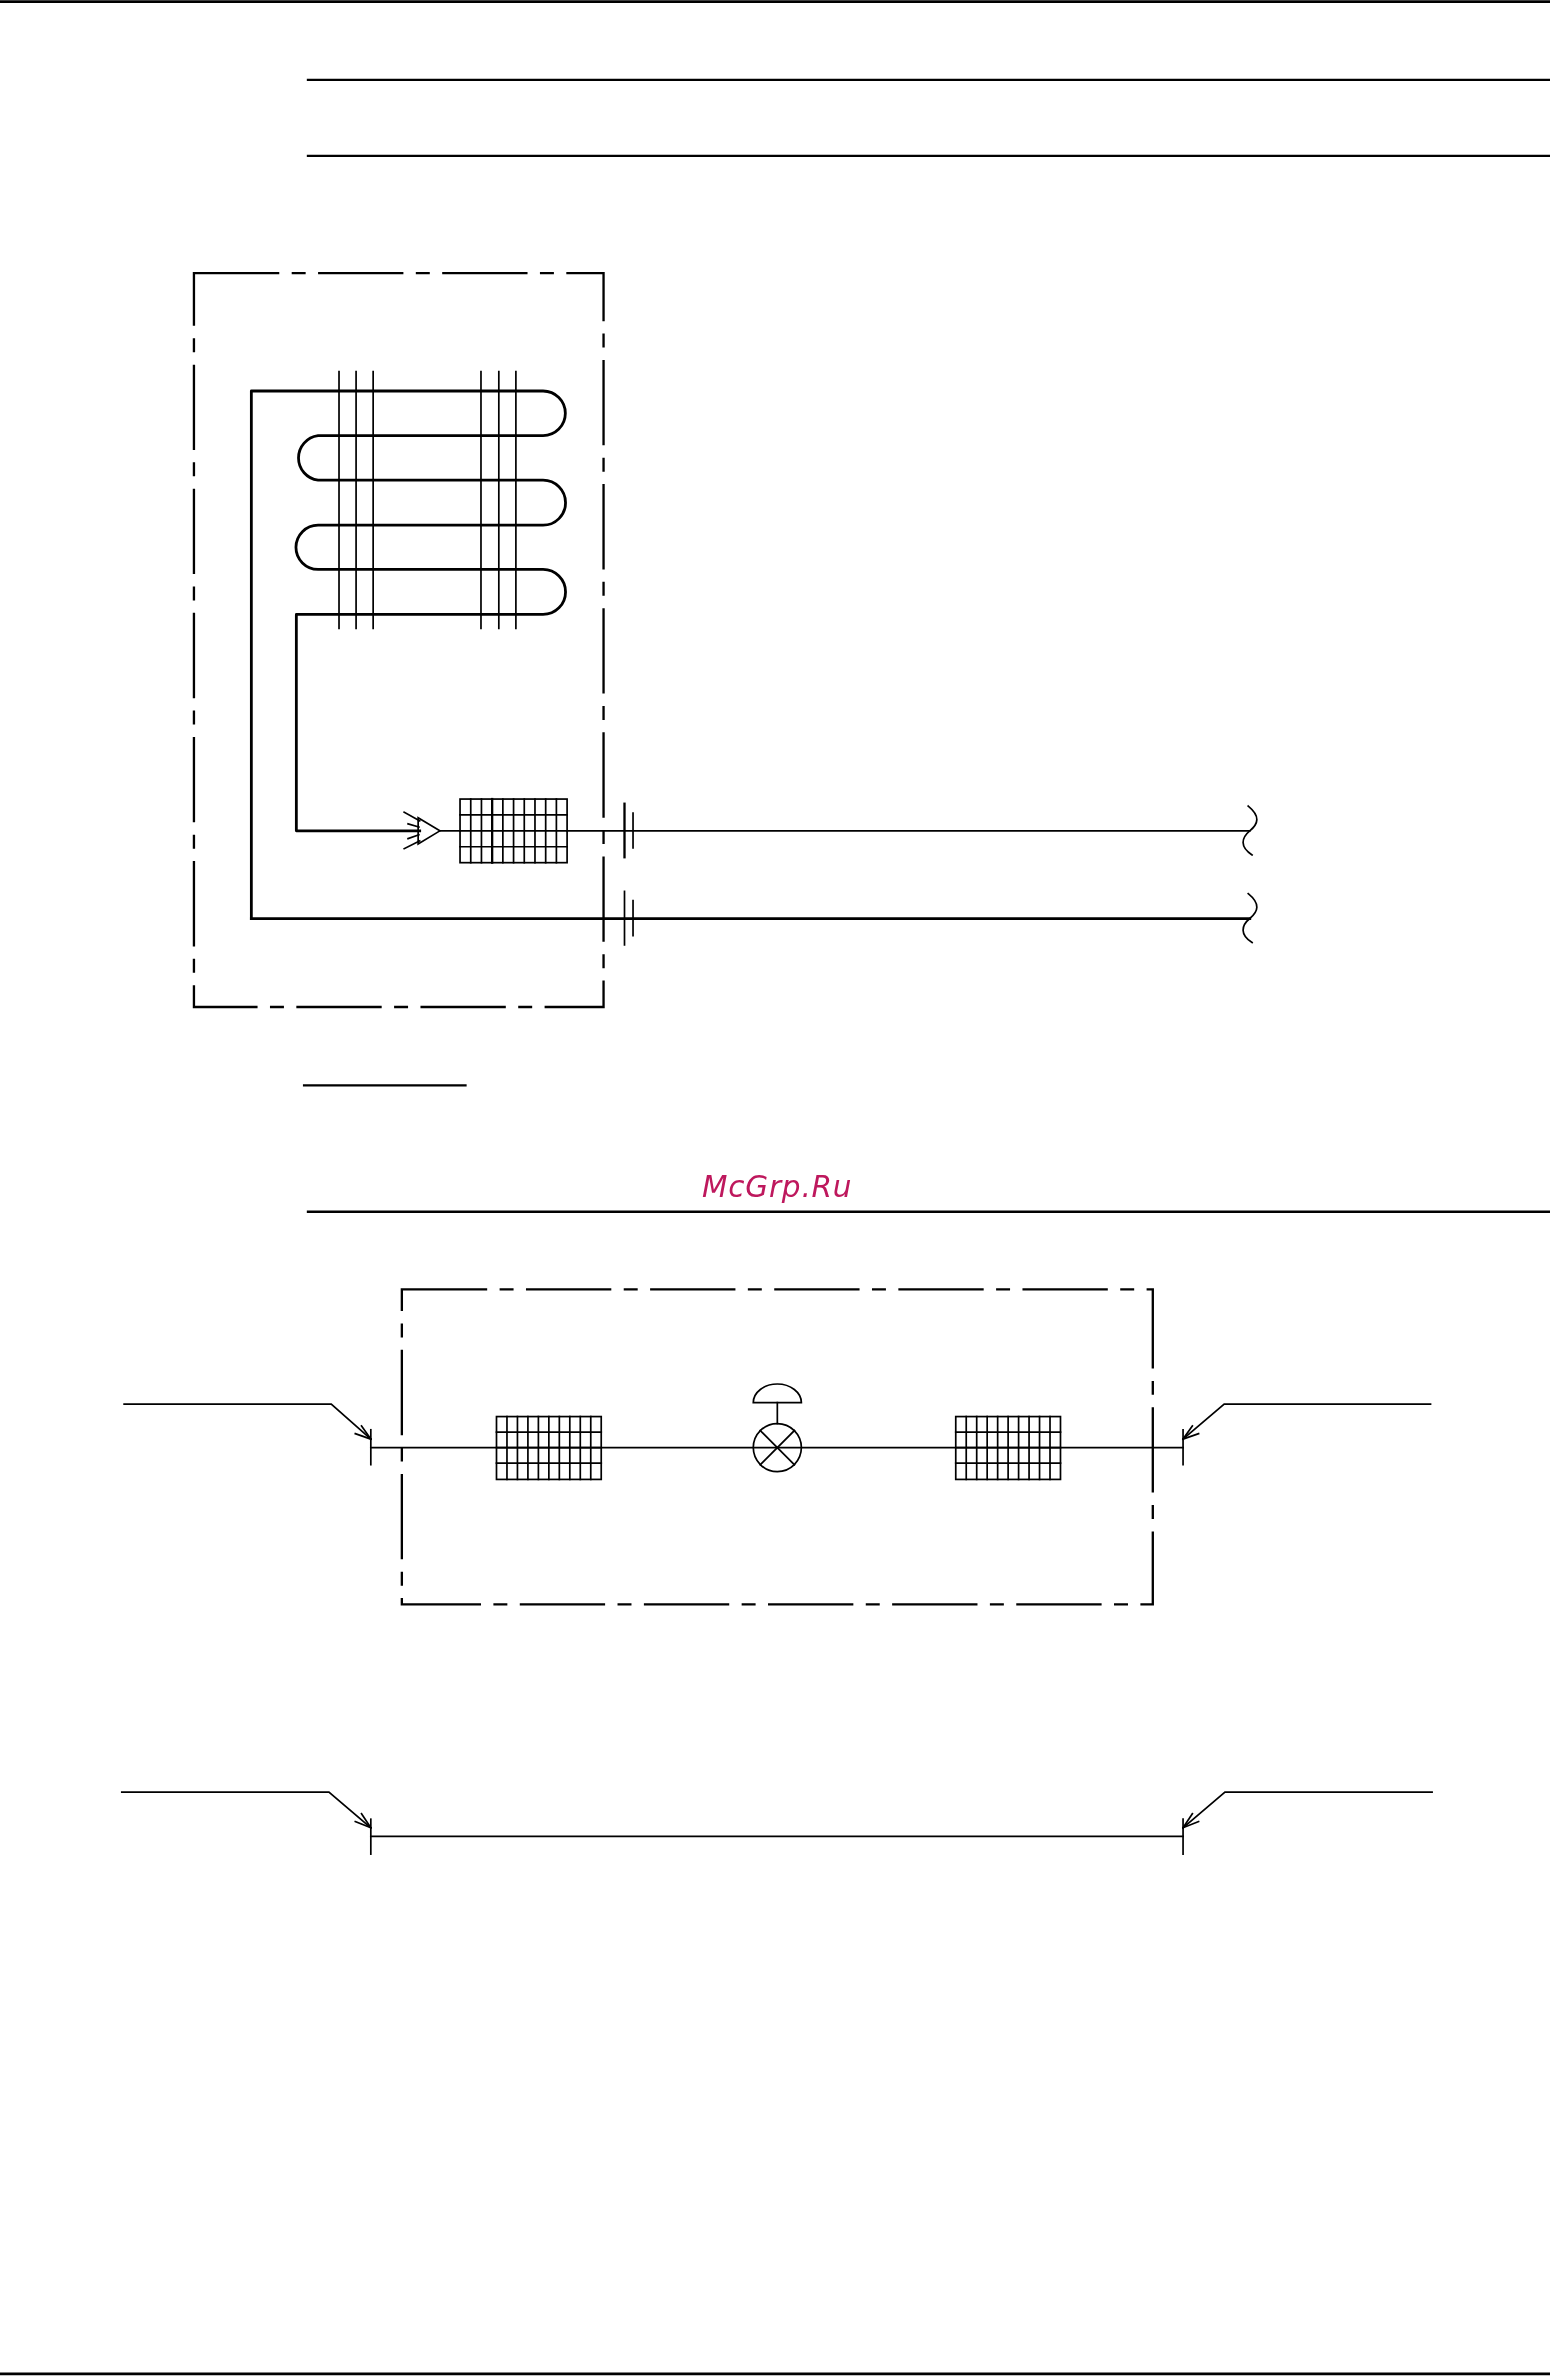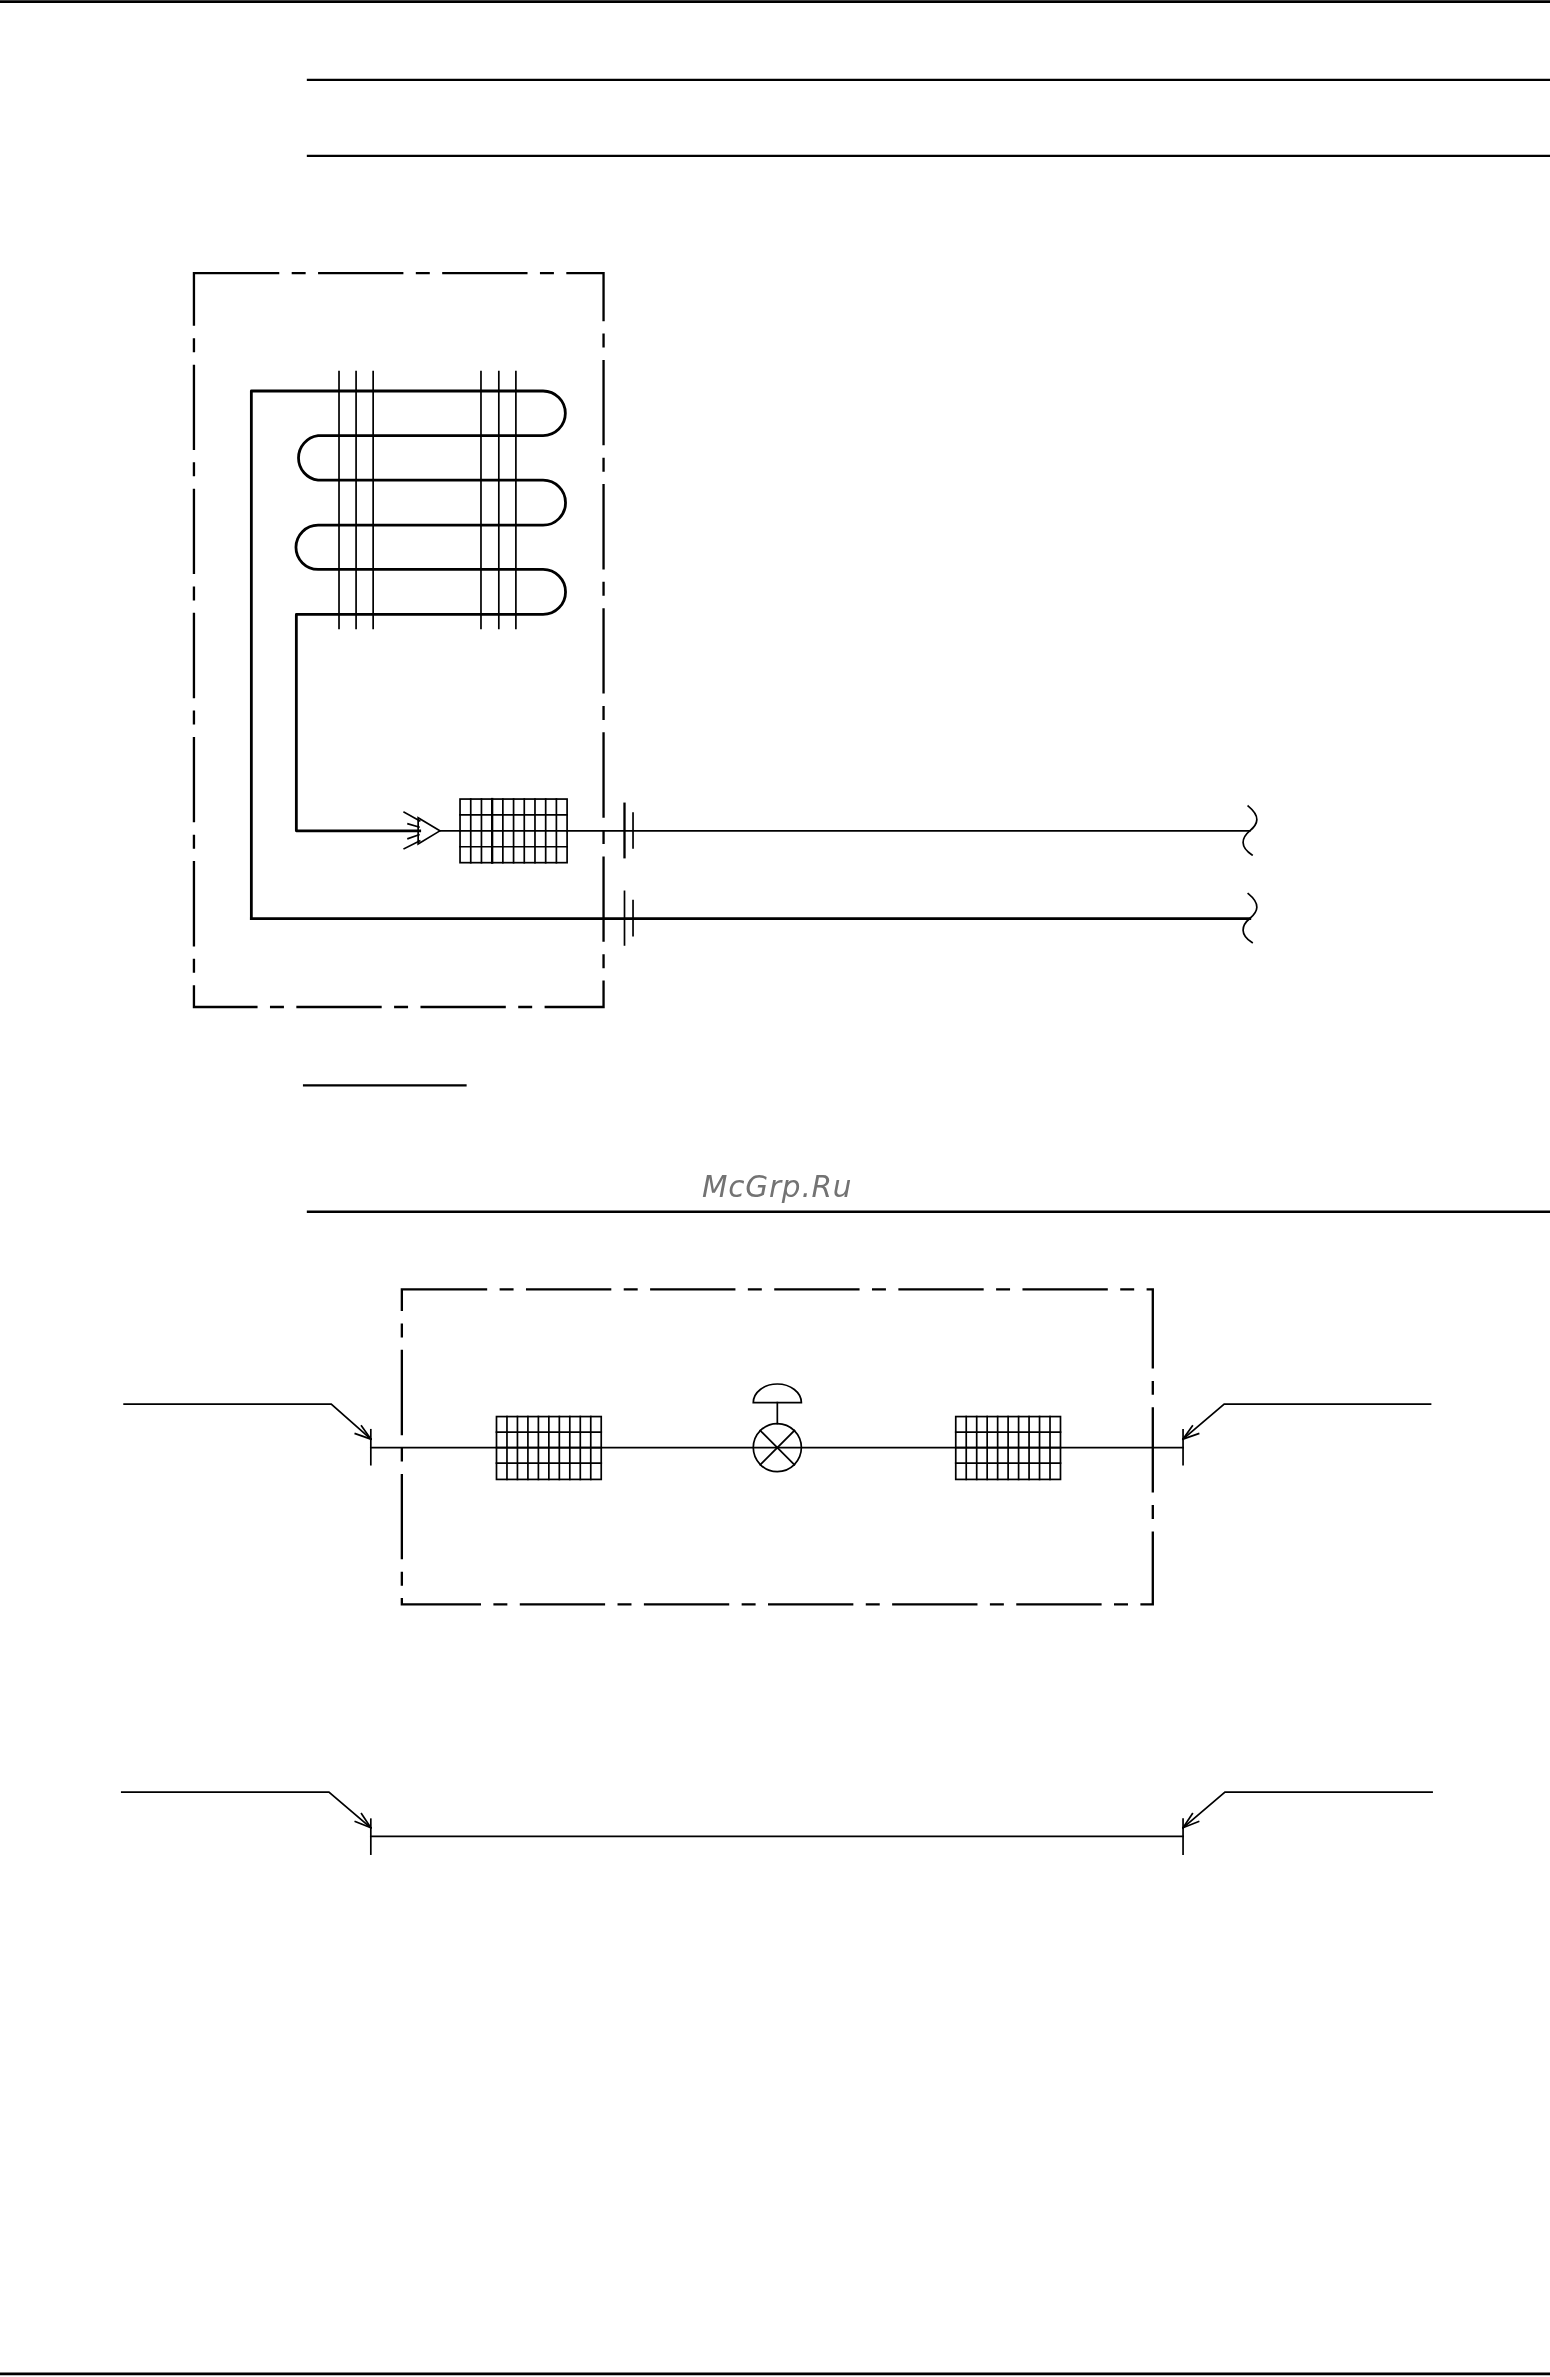--- a/index.html
+++ b/index.html
@@ -160,14 +160,14 @@
       <line class="ln thin" x1="478" y1="2356" x2="466" y2="2338"></line>
     </g>
     <g>
       <polyline class="ln thin" points="1846,2310 1579,2310 1525,2356"></polyline>
       <line class="ln thin" x1="1525" y1="2356" x2="1545" y2="2348"></line>
       <line class="ln thin" x1="1525" y1="2356" x2="1537" y2="2338"></line>
     </g>
   </g>
 </svg>
 
-<div class="watermark" style="color: #737373;">McGrp.Ru</div>
+<div class="watermark" style="color: #be185d;">McGrp.Ru</div>
 
 
 </body></html>

